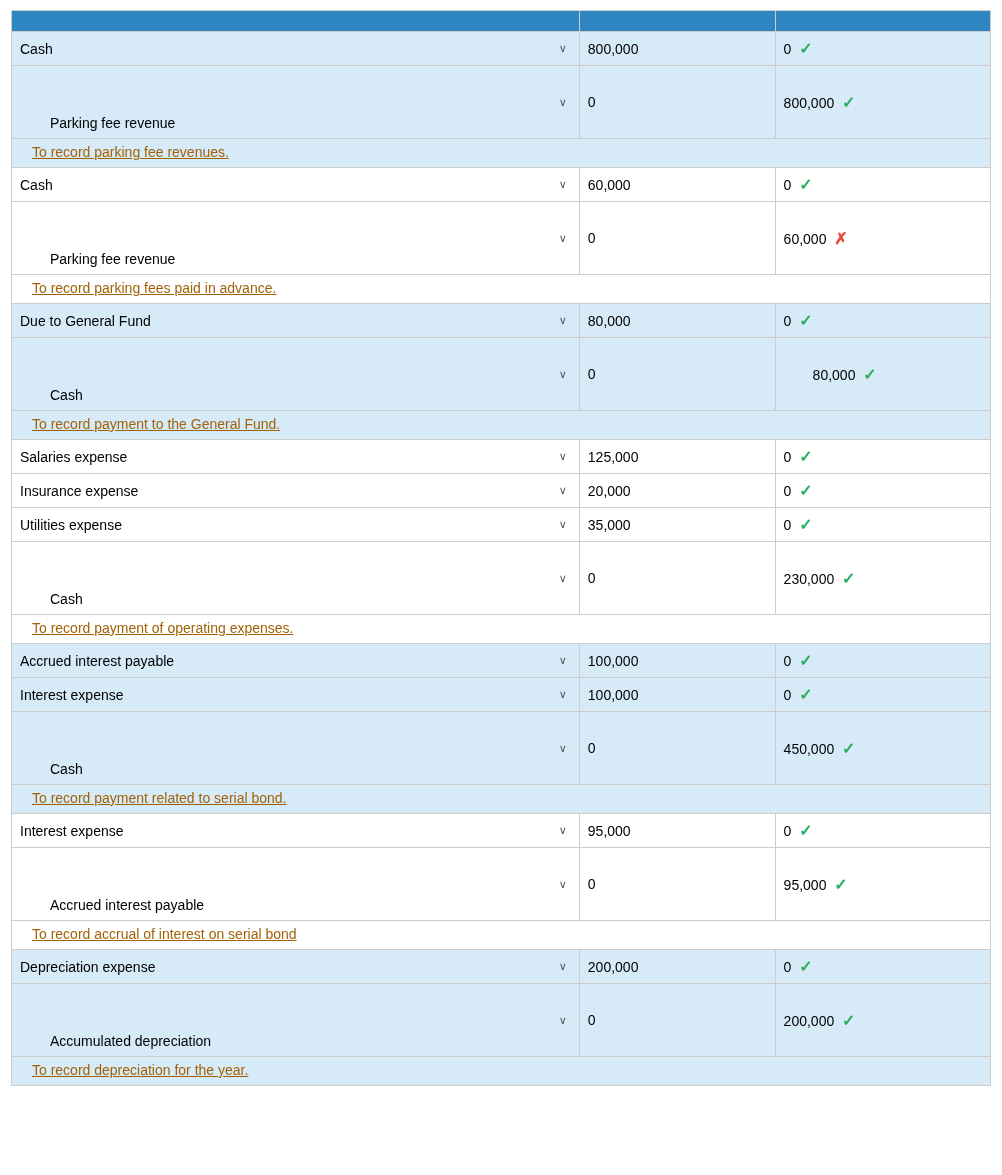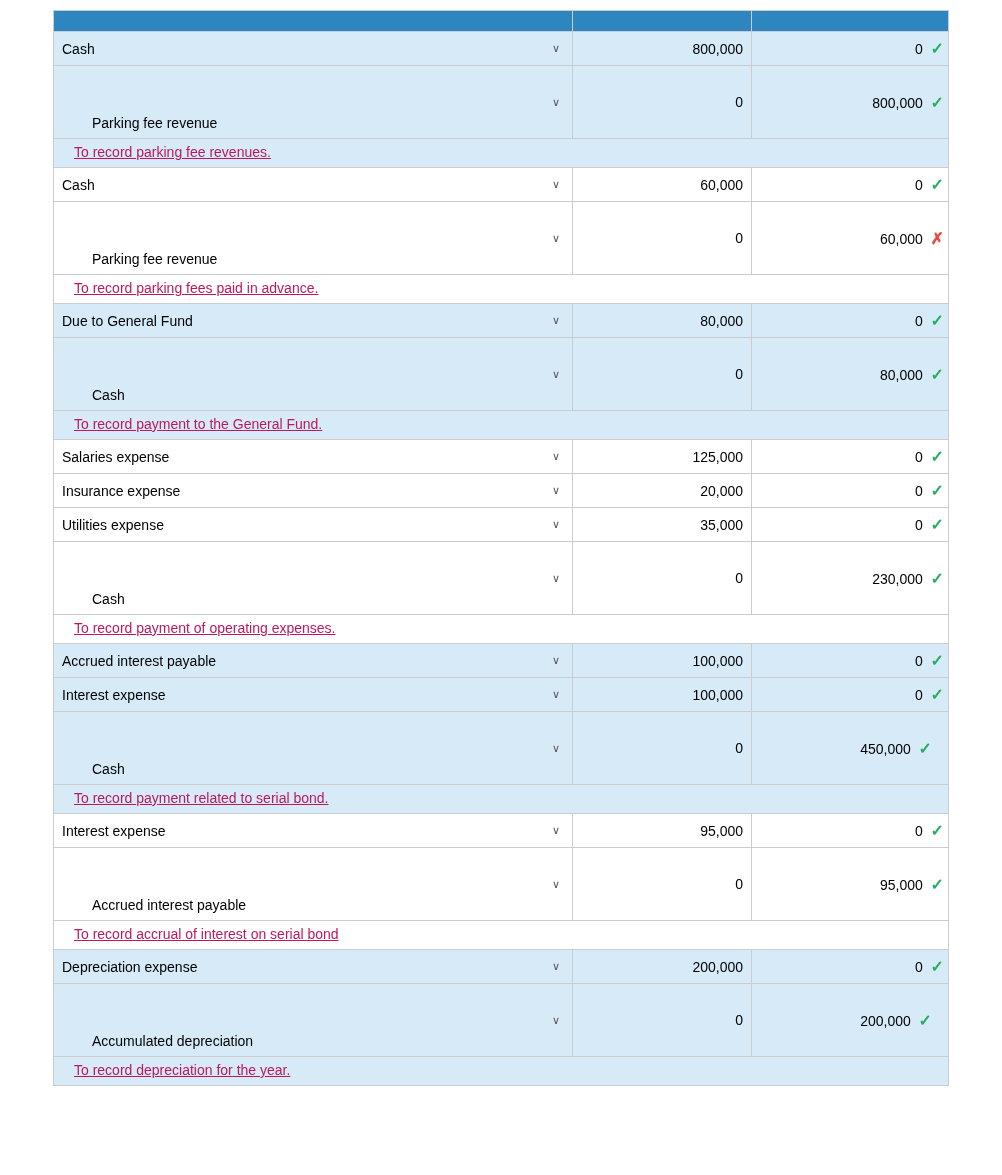--- a/index.html
+++ b/index.html
@@ -5,21 +5,21 @@
     * { box-sizing: border-box; margin: 0; padding: 0; }
     body {
       font-family: Arial, sans-serif;
       font-size: 14px;
       background: #fff;
       display: flex;
       justify-content: center;
       padding: 10px;
     }
     .table-container {
-      width: 896px;
+      width: 980px;
     }
     table {
       width: 100%;
       border-collapse: collapse;
     }
     thead tr th {
       background-color: #2e86c1;
       color: #fff;
       font-weight: bold;
       padding: 10px 12px;
@@ -41,21 +41,21 @@
     }
     tbody tr.data-row td {
       padding: 7px 8px;
       border-left: 1px solid #ccc;
       border-right: 1px solid #ccc;
     }
     tbody tr.memo-row td {
       padding: 5px 8px 7px 20px;
       border-left: 1px solid #ccc;
       border-right: 1px solid #ccc;
-      color: #be185d;
+      color: #a16207;
       font-style: normal;
     }
     tbody tr.memo-row td span {
       text-decoration: underline;
     }
     tbody tr.shaded td {
       background-color: #d6eaf8;
     }
     tbody tr.white td {
       background-color: #fff;
@@ -72,21 +72,21 @@
       padding-left: 30px;
       margin-top: 42px;
     }
     .chevron {
       font-size: 11px;
       color: #555;
       margin-left: 6px;
       margin-right: 4px;
     }
     .num-cell {
-      text-align: right;
+      text-align: left;
       padding-right: 12px;
       margin-top: 31px;
     }
     .check-green {
       color: #27ae60;
       font-size: 16px;
       font-weight: bold;
     }
     .cross-red {
       color: #e74c3c;

